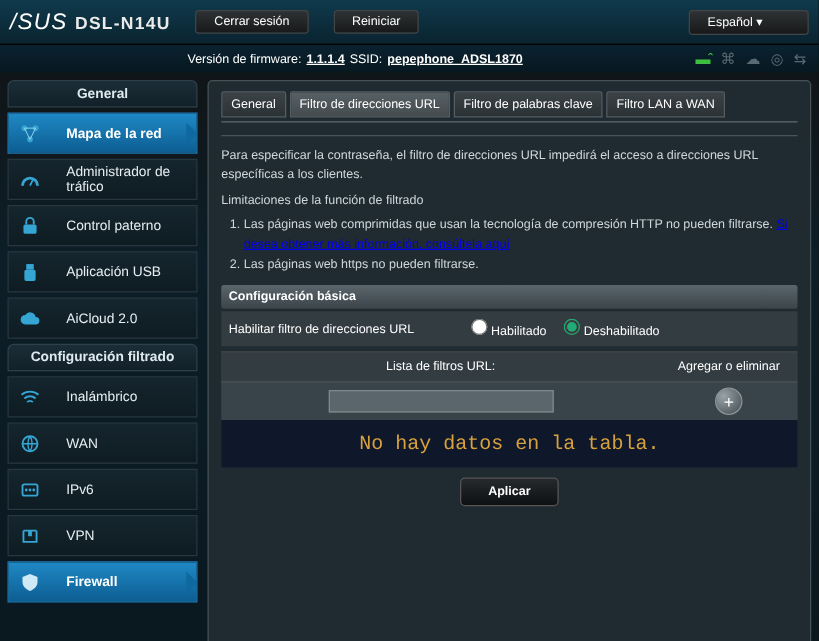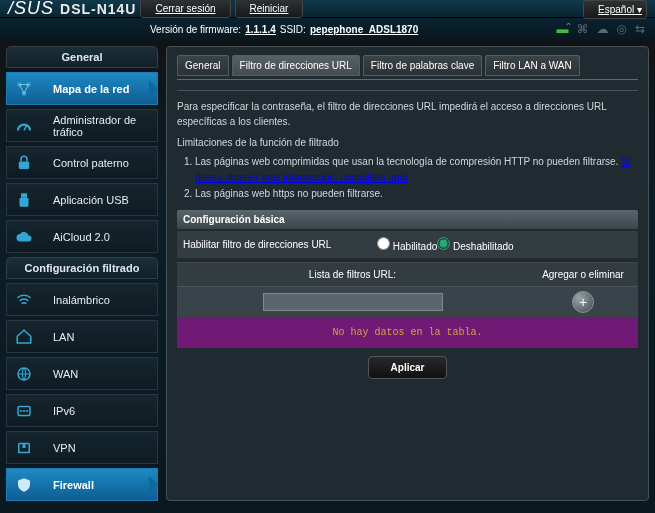--- a/index.html
+++ b/index.html
@@ -1,26 +1,26 @@
 <!DOCTYPE html>
 <html><head>
 <meta charset="utf-8">
 <style>
   * { box-sizing: border-box; margin: 0; padding: 0; }
   html, body { width: 655px; height: 513px; overflow: hidden; font-family: Arial, sans-serif; background: #000; }
   body { background: linear-gradient(180deg, #111 0%, #0d1e28 40%, #0a1820 100%); color: #fff; }
 
   
-  .topbar { display:flex; align-items:center; gap:4px; height:18px; padding:0 8px;
+  .topbar { display:flex; align-items:center; gap:20px; height:36px; padding:0 8px;
             background:linear-gradient(180deg,#0f3a4c,#0a2330); border-bottom:1px solid #000; }
   .logo { font-family: Impact, Arial; letter-spacing:1px;}
   .logo-bold { font-size:18px; font-style:italic; }
   .logo-model { font-size:14px; font-weight:bold; margin-left:6px; color:#eaeaea;}
   .tbtn { font-size:10px; color:#fff; background:linear-gradient(180deg,#2f3234,#17191a);
-          border:1px solid #444; border-radius:3px; padding:3px 14px; cursor:pointer;text-decoration:underline; }
+          border:1px solid #444; border-radius:3px; padding:3px 14px; cursor:pointer; }
   .topbar-right { margin-left:auto; }
   .firmline { display:flex; align-items:center; gap:4px; height:22px; padding:0 10px;
               font-size:10px; color:#fff; background:linear-gradient(180deg,#0a2230,#071820); }
   .firmline .lbl { margin-left:140px; }
   .firmline .u { text-decoration:underline; font-weight:bold; }
   .firmline .iconstrip { margin-left:auto; display:flex; gap:8px; color:#5a6a72; font-size:12px; }
   .iconstrip .on { color:#3fbf3f; }
 
   
   .body-row { display:flex; gap:8px; padding:6px 6px 0 6px; height:calc(513px - 52px); }
@@ -48,53 +48,53 @@
 
   h2.title { font-size:14px; color:#e6eef2; font-weight:bold; margin:4px 0 10px 0; }
   .hr { height:1px; background:#4a5358; margin:6px 0 8px 0; }
   .desc { font-size:10px; color:#cfd7db; line-height:1.5; }
   ol.lim { margin:4px 0 8px 18px; font-size:10px; color:#cfd7db; line-height:1.6;}
 
   .sectionbar { font-size:10px; font-weight:bold; color:#fff; padding:4px 6px;
                 background:linear-gradient(180deg,#5a666c,#3b4449); border-radius:2px; margin-top:8px;}
   .formrow { display:flex; align-items:center; font-size:10px; color:#fff;
              background:#323c41; padding:6px; gap:14px; margin-top:2px;}
-  .formrow .radios { display:flex; }
+  .formrow .radios { display:flex; gap:14px; }
   .formrow input[type=radio]{ accent-color:#2a7; }
 
   .tablewrap { margin-top:4px; background:#2e383d; font-size:10px; color:#fff;}
   .thead { display:flex; background:#323c41; border-top:1px solid #444;}
   .thead div { padding:6px; text-align:center;}
   .th-a { flex:1; }
   .th-b { width:110px; }
   .trow { display:flex; align-items:center; background:#39434a; border-top:1px solid #4a545a;}
   .trow .cella { flex:1; text-align:center; padding:6px;}
   .trow input[type=text]{ background:#5b666c; border:1px solid #80898e; color:#fff;
                            width:180px; height:18px; }
   .addbtn { width:22px; height:22px; border-radius:50%; margin:4px auto; display:block;
             background:radial-gradient(circle at 30% 30%,#9aa3a8,#404a50);
             border:1px solid #8c959a; color:#fff; font-size:14px; line-height:18px; cursor:pointer;}
   .nodata { text-align:center; color:#d7a23d; font-family:"Courier New",monospace;
-            padding:10px 0; background:#701a75; font-size:10px;}
+            padding:10px 0; background:#0f172a; font-size:16px;}
   .applybar { text-align:center; margin-top:8px;}
   .applybtn { font-size:10px; font-weight:bold; color:#fff; padding:5px 22px;
               background:linear-gradient(180deg,#262a2c,#0e1012); border:1px solid #555;
               border-radius:4px; cursor:pointer;}
 </style>
 </head>
 <body>
 
 <div class="topbar">
   <span class="logo">
     <span class="logo-bold">/SUS</span><span class="logo-model">DSL-N14U</span>
   </span>
   <button class="tbtn"><span>Cerrar sesión</span></button>
   <button class="tbtn"><span>Reiniciar</span></button>
   <div class="topbar-right">
-    <button class="tbtn" style="padding-right:4px">
+    <button class="tbtn" style="padding-right:36px">
       <span>Español</span> ▾
     </button>
   </div>
 </div>
 <div class="firmline">
   <span class="lbl">Versión de firmware:</span>
   <span class="u">1.1.1.4</span>
   <span>SSID:</span>
   <span class="u">pepephone_ADSL1870</span>
   <span class="iconstrip">
@@ -151,26 +151,20 @@
     <div class="sidegroup-hd">Configuración filtrado</div>
 
     <div class="navitem">
       <svg class="ic" viewBox="0 0 24 24">
           <path d="M3 9a14 14 0 0 1 18 0M6 13a9 9 0 0 1 12 0M9 17a4 4 0 0 1 6 0" fill="none" stroke="#35a6d4" stroke-width="2"></path>
         </svg>
       <span>Inalámbrico</span>
     </div>
     <div class="navitem">
       <svg class="ic" viewBox="0 0 24 24">
-          <path d="M3 11 12 3l9 8v9H3z" fill="none" stroke="#35a6d4" stroke-width="2"></path>
-        </svg>
-      <span>LAN</span>
-    </div>
-    <div class="navitem">
-      <svg class="ic" viewBox="0 0 24 24">
           <circle cx="12" cy="12" r="8" fill="none" stroke="#35a6d4" stroke-width="2"></circle>
           <path d="M4 12h16M12 4c3 4 3 12 0 16M12 4c-3 4-3 12 0 16" fill="none" stroke="#35a6d4" stroke-width="1.5"></path>
         </svg>
       <span>WAN</span>
     </div>
     <div class="navitem">
       <svg class="ic" viewBox="0 0 24 24">
           <rect x="4" y="6" width="16" height="12" rx="2" fill="none" stroke="#35a6d4" stroke-width="2"></rect>
           <circle cx="8" cy="12" r="1.5"></circle>
           <circle cx="12" cy="12" r="1.5"></circle>

